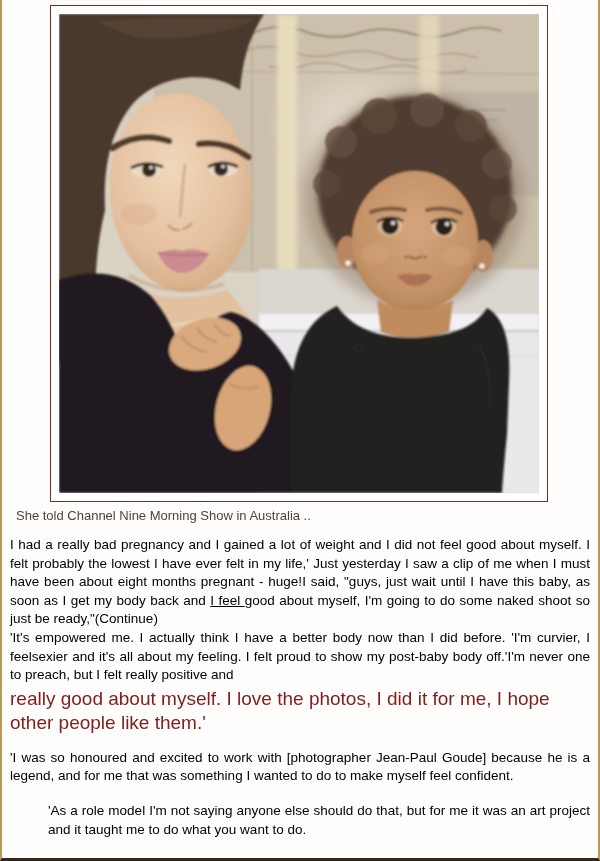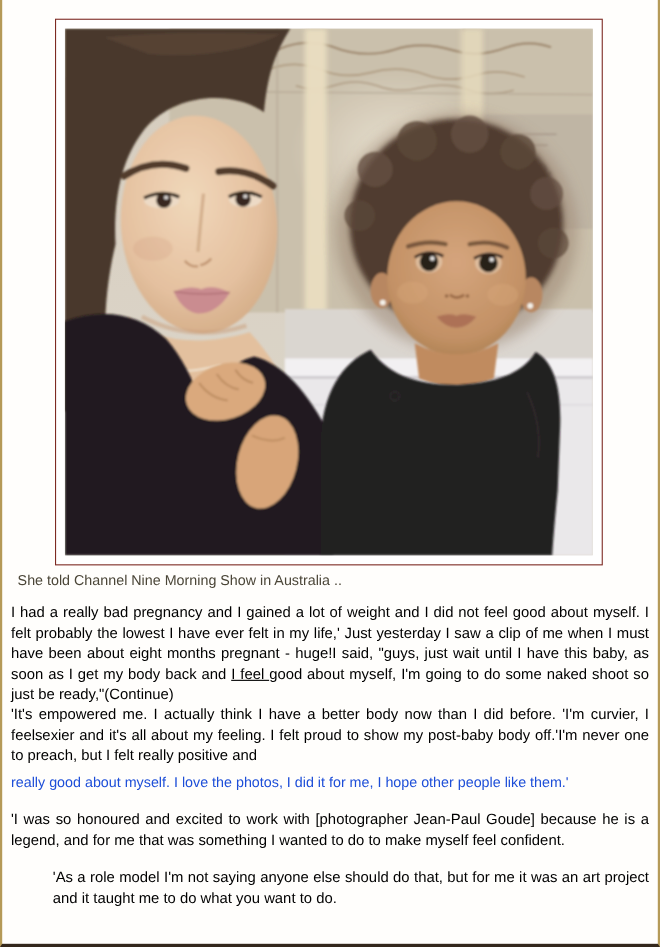--- a/index.html
+++ b/index.html
@@ -3,36 +3,36 @@
 <meta charset="utf-8">
 <style>
   html,body{margin:0;padding:0;background:#ffffff;}
   body{width:600px;height:861px;overflow:hidden;font-family:"Liberation Sans","DejaVu Sans",sans-serif;}
   .page{
     position:relative;width:600px;height:861px;box-sizing:border-box;
     background:#fffefc;
     border-left:2px solid #b59a58;
     border-right:2px solid #b59a58;
     border-bottom:3px solid #33271c;
-    padding-top:17px;overflow:hidden;
+    padding-top:5px;overflow:hidden;
   }
   .photo-frame{
     width:480px;margin-left:48px;background:#fff;
     border:1px solid #7d2a22;padding:8px;box-sizing:content-box;
   }
   .photo-frame svg{display:block;}
   .caption{margin:6px 0 0 14px;font-size:13px;color:#4b4638;}
   .body-text{
     margin:13px 8px 0 8px;font-size:13.5px;line-height:18.6px;
     text-align:justify;color:#000000;
   }
   .body-text .u{text-decoration:underline;cursor:pointer;}
   .highlight{
-    margin:2px 8px 0 8px;font-size:13px;line-height:24.5px;
-    color:#1d4ed8;text-align:left;
+    margin:2px 8px 0 8px;font-size:19px;line-height:24.5px;
+    color:#7f1d1d;text-align:left;
   }
   .p2{}
   .p3{margin-top:16px;margin-left:46px;}
 </style>
 </head>
 <body>
 
 <div class="page">
 
   <div class="photo-frame">

